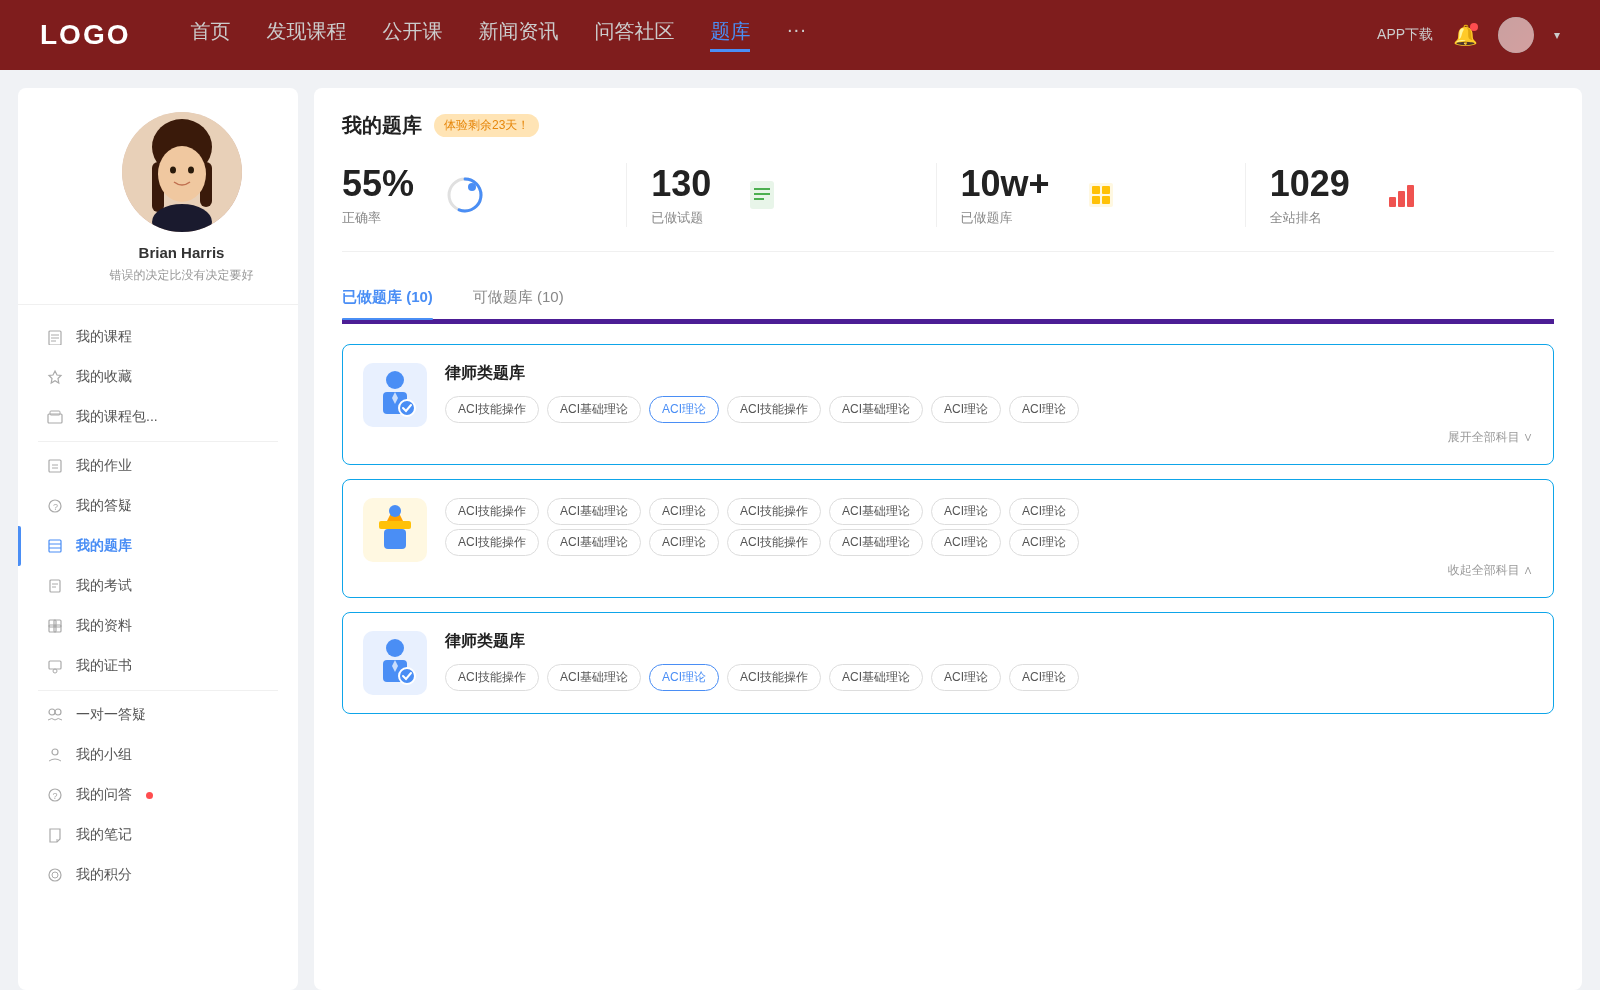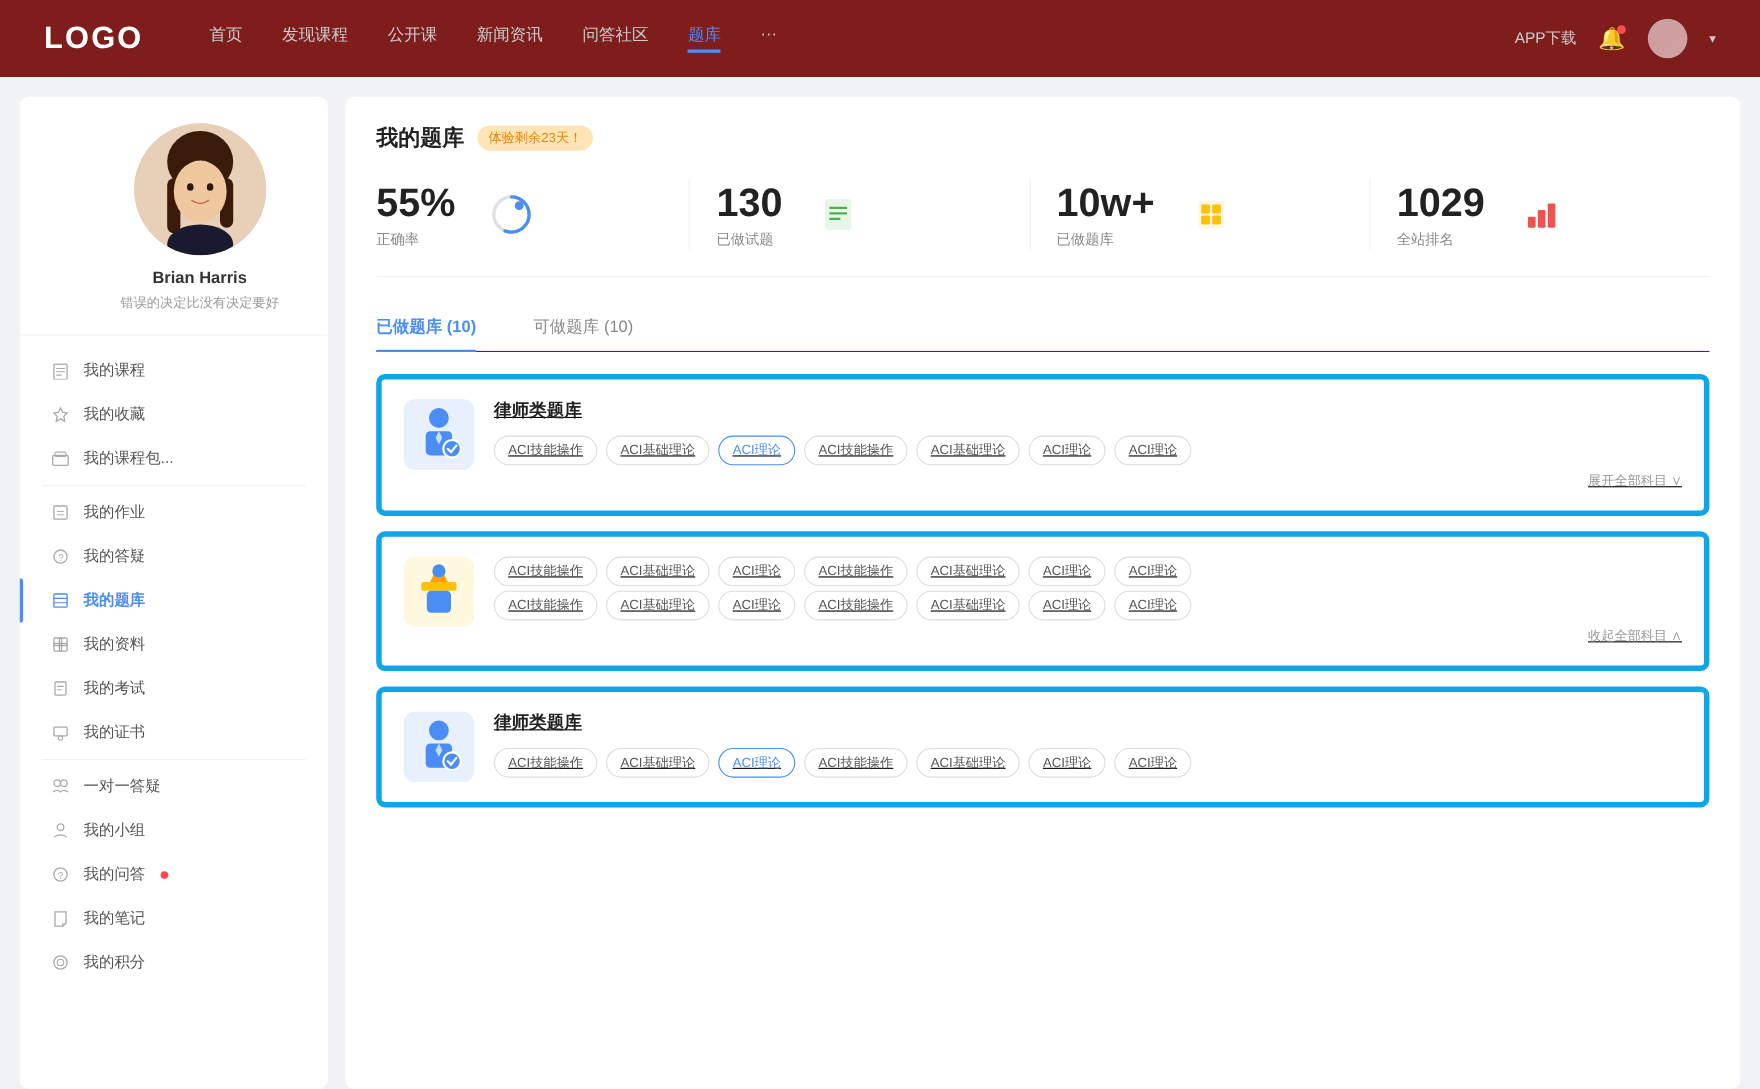--- a/index.html
+++ b/index.html
@@ -21,21 +21,21 @@
       letter-spacing: 2px;
       margin-right: 60px;
     }
     .nav-links {
       display: flex;
       gap: 36px;
       flex: 1;
     }
     .nav-link {
       color: #ccc;
-      font-size: 15px;
+      font-size: 20px;
       cursor: pointer;
       white-space: nowrap;
     }
     .nav-link.active {
       color: #4a8ef5;
       border-bottom: 3px solid #4a8ef5;
       padding-bottom: 4px;
     }
     .nav-right {
       display: flex;
@@ -219,23 +219,23 @@
       margin-top: 4px;
     }
     .stat-icon {
       width: 40px; height: 40px;
       display: flex; align-items: center; justify-content: center;
     }
 
     
     .tabs {
       display: flex;
-      gap: 52px;
+      gap: 40px;
       margin-bottom: 20px;
-      border-bottom: 1px solid #4c1d95;
+      border-bottom: 5px solid #4c1d95;
     }
     .tab {
       padding: 8px 0 12px 0;
       font-size: 15px;
       color: #888;
       cursor: pointer;
       position: relative;
     }
     .tab.active {
       color: #4a8ef5;
@@ -245,28 +245,27 @@
       content: '';
       position: absolute;
       bottom: -1px; left: 0; right: 0;
       height: 2px;
       background: #4a8ef5;
       border-radius: 1px;
     }
 
     
     .bank-item {
-      border: 5px solid #0ea5e9;
+      border: 1px solid #0ea5e9;
       border-radius: 8px;
       padding: 18px 20px;
       margin-bottom: 14px;
       display: flex;
       align-items: flex-start;
       gap: 18px;
-      text-decoration: underline;
     }
     .bank-icon {
       width: 64px; height: 64px;
       border-radius: 10px;
       background: #e8f0fe;
       display: flex; align-items: center; justify-content: center;
       flex-shrink: 0;
     }
     .bank-info {
       flex: 1;
@@ -420,38 +419,38 @@
               <line x1="2" y1="6" x2="14" y2="6" stroke="#4a8ef5" stroke-width="1"></line>
               <line x1="2" y1="10" x2="14" y2="10" stroke="#4a8ef5" stroke-width="1"></line>
             </svg>
         </span>
         <span>我的题库</span>
       </div>
 
       <div class="menu-item">
         <span class="menu-icon">
           <svg width="16" height="16" viewBox="0 0 16 16">
+              <rect x="3" y="2" width="10" height="12" rx="1" stroke="#aaa" stroke-width="1.2" fill="none"></rect>
+              <line x1="5" y1="6" x2="11" y2="6" stroke="#aaa" stroke-width="1"></line>
+              <line x1="5" y1="9" x2="9" y2="9" stroke="#aaa" stroke-width="1"></line>
+            </svg>
+        </span>
+        <span>我的考试</span>
+      </div>
+
+      <div class="menu-item">
+        <span class="menu-icon">
+          <svg width="16" height="16" viewBox="0 0 16 16">
               <rect x="2" y="2" width="7" height="7" rx="1" stroke="#aaa" stroke-width="1.2" fill="none"></rect>
               <rect x="7" y="2" width="7" height="7" rx="1" stroke="#aaa" stroke-width="1.2" fill="none"></rect>
               <rect x="2" y="7" width="7" height="7" rx="1" stroke="#aaa" stroke-width="1.2" fill="none"></rect>
               <rect x="7" y="7" width="7" height="7" rx="1" stroke="#aaa" stroke-width="1.2" fill="none"></rect>
             </svg>
         </span>
         <span>我的资料</span>
-      </div>
-
-      <div class="menu-item">
-        <span class="menu-icon">
-          <svg width="16" height="16" viewBox="0 0 16 16">
-              <rect x="3" y="2" width="10" height="12" rx="1" stroke="#aaa" stroke-width="1.2" fill="none"></rect>
-              <line x1="5" y1="6" x2="11" y2="6" stroke="#aaa" stroke-width="1"></line>
-              <line x1="5" y1="9" x2="9" y2="9" stroke="#aaa" stroke-width="1"></line>
-            </svg>
-        </span>
-        <span>我的考试</span>
       </div>
 
       <div class="menu-item">
         <span class="menu-icon">
           <svg width="16" height="16" viewBox="0 0 16 16">
               <rect x="2" y="3" width="12" height="8" rx="1" stroke="#aaa" stroke-width="1.2" fill="none"></rect>
               <circle cx="8" cy="13" r="2" stroke="#aaa" stroke-width="1" fill="none"></circle>
             </svg>
         </span>
         <span>我的证书</span>

